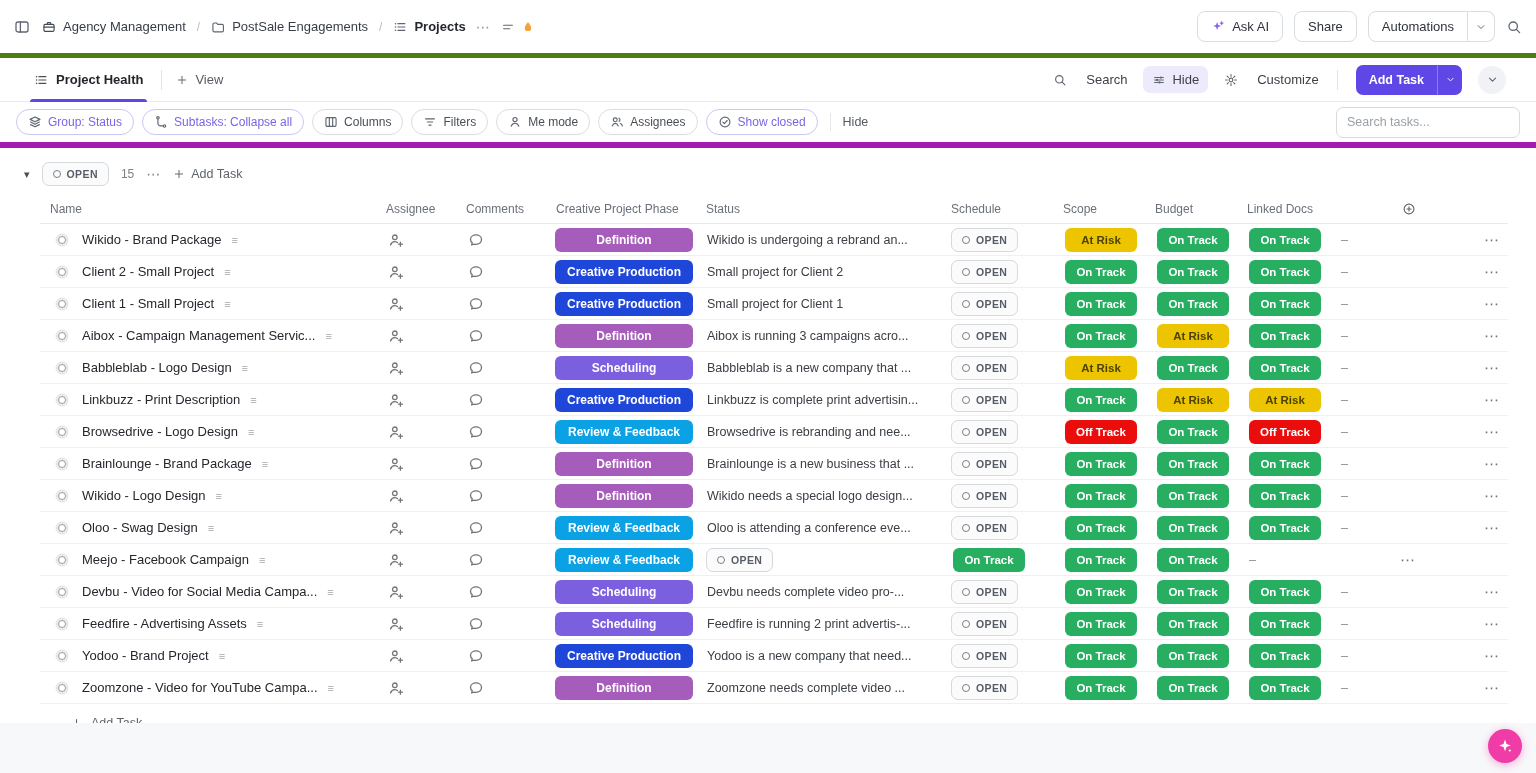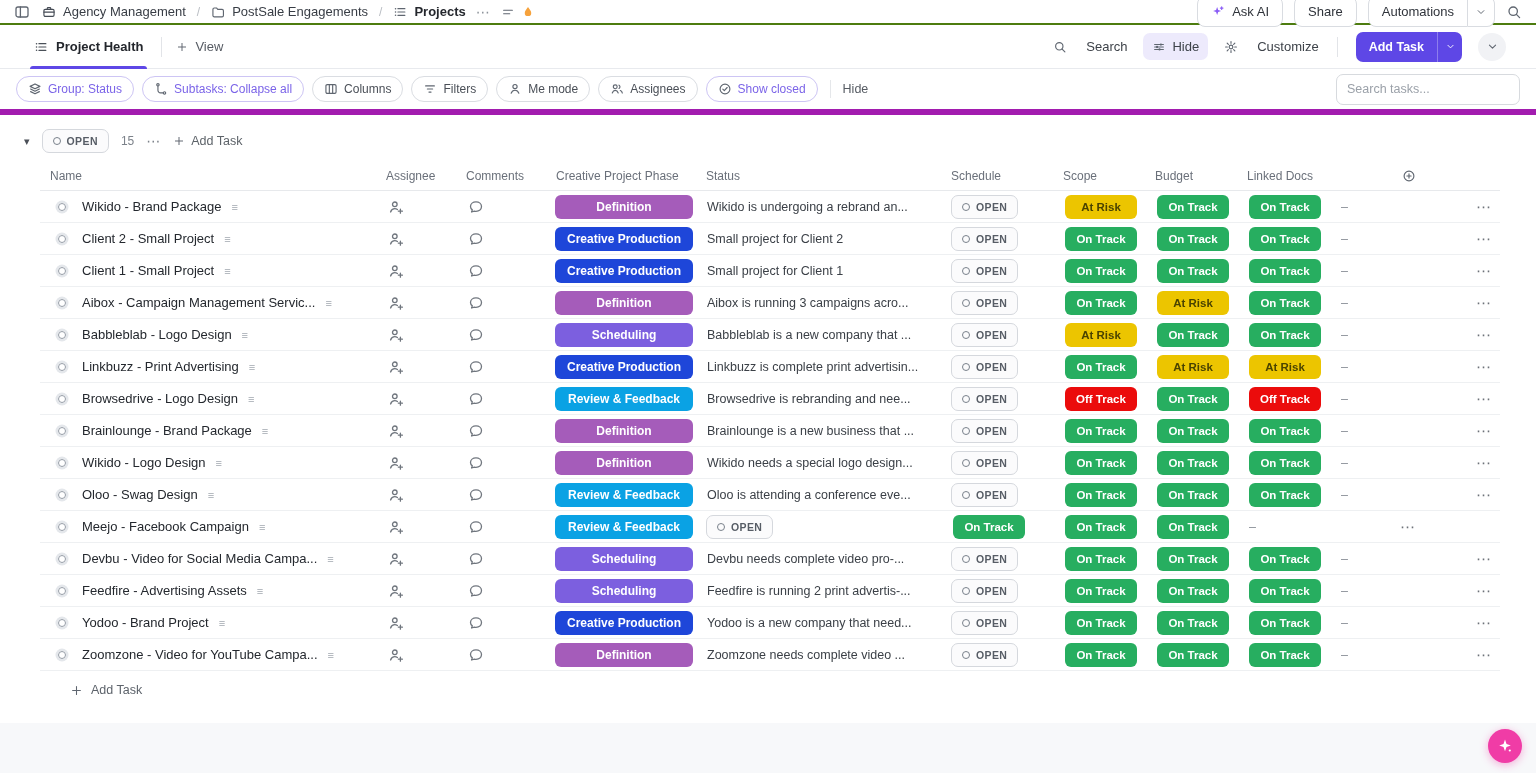--- a/index.html
+++ b/index.html
@@ -3,21 +3,21 @@
 <meta charset="utf-8">
 <style>
   * { box-sizing: border-box; margin: 0; padding: 0; }
   html, body { width: 1536px; height: 773px; background: #fff; overflow: hidden; }
   body { font-family: "Liberation Sans", sans-serif; position: relative; color: #2c3036; }
   button { font-family: inherit; background: none; border: none; cursor: pointer; }
   .icon { display: inline-flex; align-items: center; justify-content: center; color: #5f6670; flex: none; }
   .icon svg { display: block; }
 
   
-  .topbar { height: 25px; display: flex; align-items: center; padding: 0 14px; border-bottom: 2px solid #4d7c0f; gap: 12px; }
+  .topbar { height: 58px; display: flex; align-items: center; padding: 0 14px; border-bottom: 5px solid #4d7c0f; gap: 12px; }
   .crumbs { display: flex; align-items: center; gap: 6px; }
   .crumb { display: flex; align-items: center; gap: 7px; font-size: 13px; color: #383d45; cursor: pointer; }
   .crumb.bold { font-weight: 700; color: #24272d; }
   .crumb-sep { color: #b9bdc3; margin: 0 5px; font-size: 12px; }
   .crumb-more { color: #8d939b; font-size: 14px; letter-spacing: 1px; margin: 0 4px; cursor: pointer; }
   .topbar-right { margin-left: auto; display: flex; align-items: center; gap: 11px; }
   .btn { height: 31px; border: 1px solid #d9dce1; border-radius: 8px; background: #fff; display: inline-flex; align-items: center; gap: 7px; padding: 0 13px; font-size: 13px; color: #2f333a; }
   .btn-group { display: inline-flex; }
   .btn-group .btn.main { border-radius: 8px 0 0 8px; }
   .btn-group .btn.chev { border-radius: 0 8px 8px 0; border-left: none; padding: 0 7px; }
@@ -51,21 +51,21 @@
   .group-row { display: flex; align-items: center; gap: 12px; padding-left: 24px; height: 32px; margin-top: 10px; }
   .group-chevron { color: #4b5058; font-size: 11px; cursor: pointer; }
   .status-pill { display: inline-flex; align-items: center; gap: 6px; height: 24px; padding: 0 10px; border: 1px solid #d5d8dd; border-radius: 7px; background: #fbfbfc; cursor: pointer; }
   .status-dot { width: 8px; height: 8px; border: 1.5px solid #79818b; border-radius: 50%; flex: none; }
   .status-text { font-size: 10.5px; font-weight: 700; color: #575d66; letter-spacing: .4px; }
   .group-count { font-size: 12px; color: #7c828a; }
   .group-more { color: #7c828a; font-size: 14px; letter-spacing: 1px; cursor: pointer; }
   .group-add { display: flex; align-items: center; gap: 6px; font-size: 12.5px; color: #5d6369; cursor: pointer; }
 
   
-  .table { margin: 4px 36px 0 40px; }
+  .table { margin: 4px 28px 0 40px; }
   .thead, .trow { display: grid; grid-template-columns: 338px 80px 90px 150px 245px 112px 92px 92px 92px 93px 1fr; }
   .thead { height: 30px; border-bottom: 1px solid #e7e9ec; }
   .th { font-size: 12px; color: #6a707a; display: flex; align-items: center; overflow: hidden; white-space: nowrap; padding-left: 8px; cursor: pointer; }
   .th:first-child { padding-left: 10px; }
   .th-last { justify-content: flex-end; padding-right: 8px; }
   .trow { height: 32px; align-items: center; border-bottom: 1px solid #eef0f2; background: #fff; }
   .td { display: flex; align-items: center; overflow: hidden; height: 100%; }
   .cell-name { padding-left: 10px; gap: 10px; }
   .task-status-icon { width: 8px; height: 8px; border: 1.5px solid #959ca6; border-radius: 50%; box-shadow: 0 0 0 2.5px #e4e7eb; margin-left: 8px; flex: none; cursor: pointer; }
   .task-name { font-size: 13px; font-weight: 500; color: #24282e; white-space: nowrap; overflow: hidden; margin-left: 6px; cursor: pointer; }
@@ -606,21 +606,21 @@
     <div class="td">
       <span class="linked-dash">–</span>
     </div>
     <div class="td cell-menu">
       <span class="row-menu">⋯</span>
     </div>
   </div>
       <div class="trow">
     <div class="td cell-name">
       <span class="task-status-icon"></span>
-      <span class="task-name">Linkbuzz - Print Advertising</span>
+      <span class="task-name">Linkbuzz - Print Description</span>
       <span class="desc-glyph">≡</span>
     </div>
     <div class="td cell-assignee">
       <span class="icon cell-icon">
             <svg width="16" height="16" viewBox="0 0 16 16" fill="none" stroke="currentColor" stroke-width="1.3" stroke-linecap="round" stroke-linejoin="round">
               <circle cx="6.8" cy="5.3" r="2.3"></circle>
               <path d="M2.6 13c.7-2.2 2.2-3.3 4.2-3.3 1 0 1.9.3 2.6.8"></path>
               <path d="M12.4 10.2v4M10.4 12.2h4"></path>
             </svg>
           </span>

